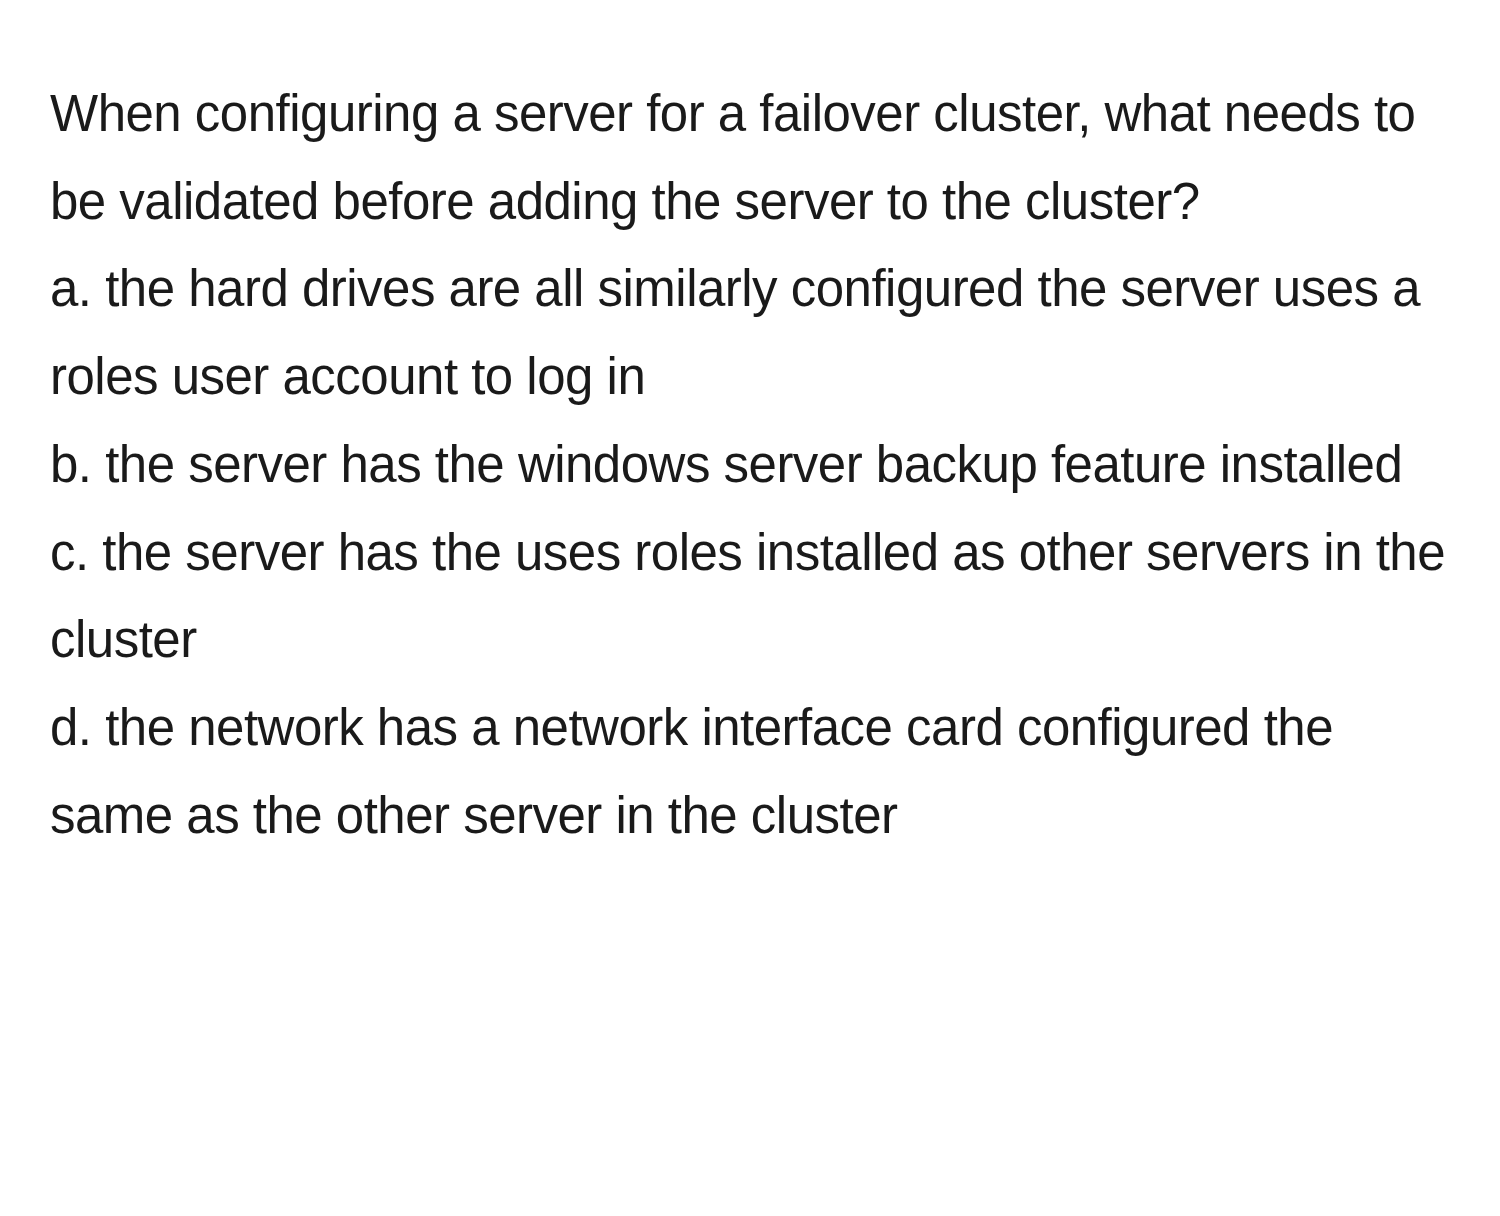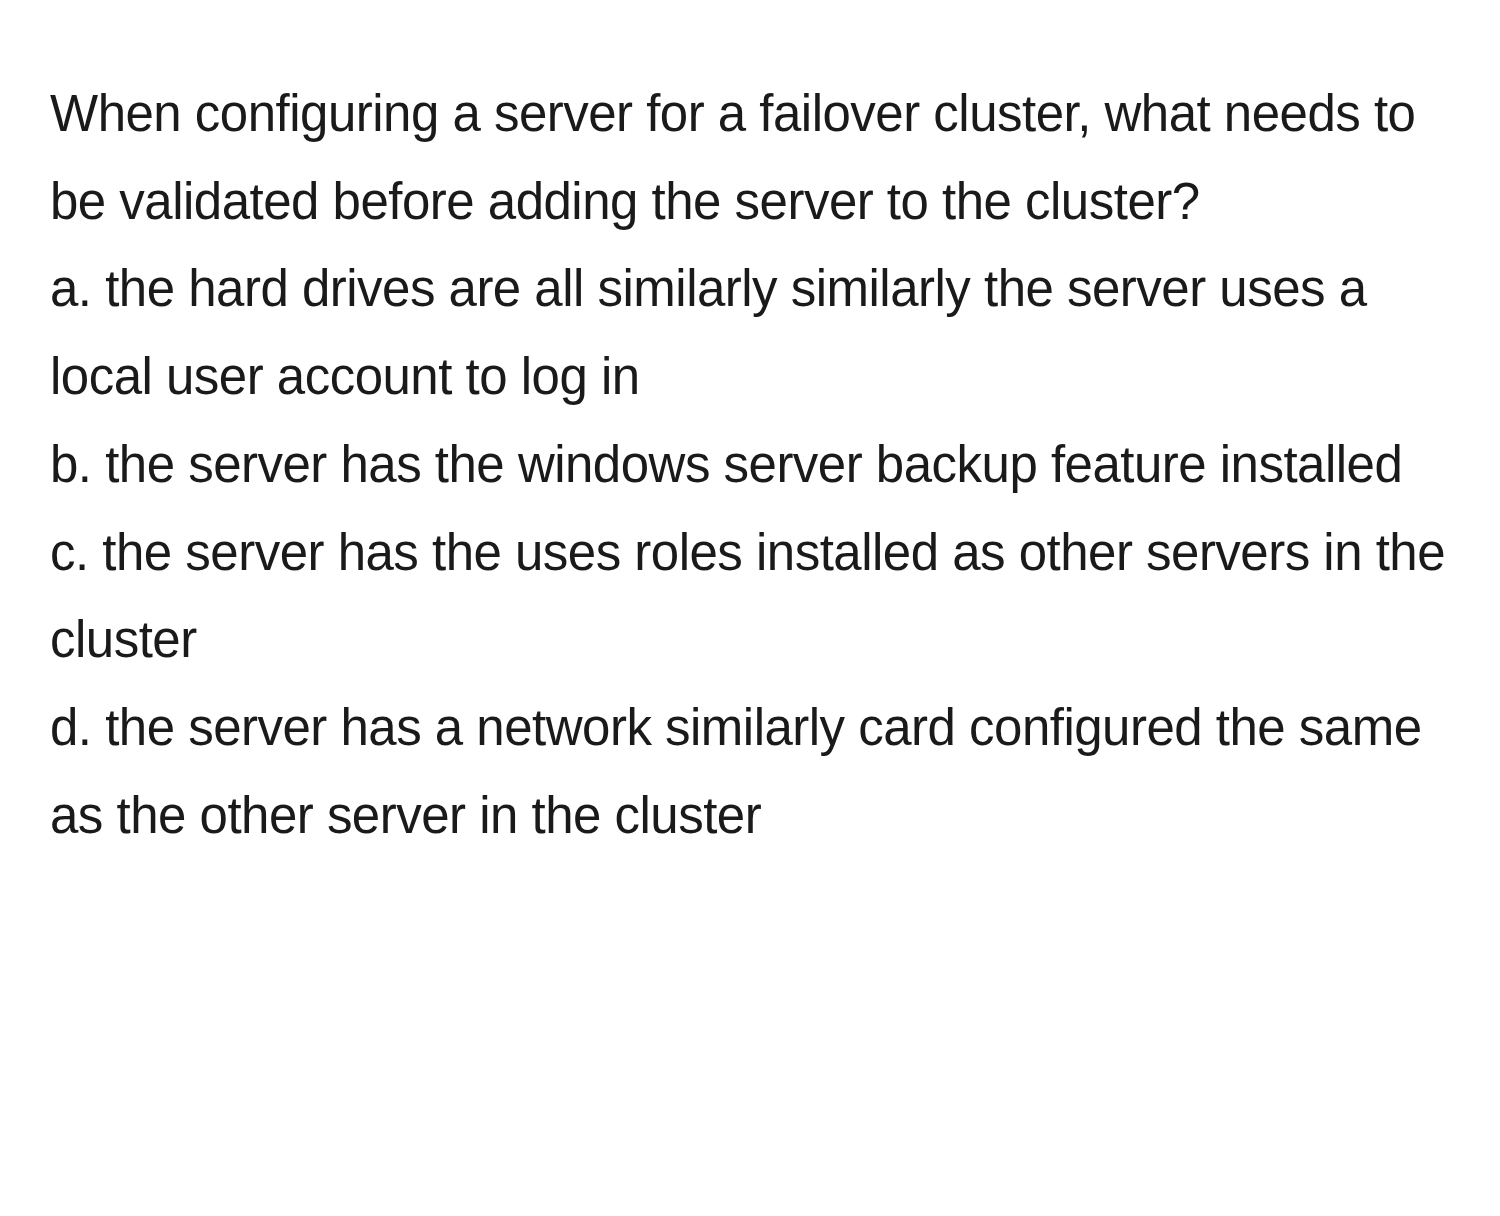--- a/index.html
+++ b/index.html
@@ -25,16 +25,16 @@
       font-size: 51px;
       line-height: 1.72;
       font-weight: 400;
       letter-spacing: -0.01em;
     }
   </style>
 </head>
 <body>
 
 <div class="question">When configuring a server for a failover cluster, what needs to be validated before adding the server to the cluster?</div>
-<div class="option">a. the hard drives are all similarly similarly the server uses a local user account to log in</div>
+<div class="option">a. the hard drives are all similarly configured the server uses a roles user account to log in</div>
 <div class="option">b. the server has the windows server backup feature installed</div>
 <div class="option">c. the server has the uses roles installed as other servers in the cluster</div>
-<div class="option">d. the server has a network similarly card configured the same as the other server in the cluster</div>
+<div class="option">d. the network has a network interface card configured the same as the other server in the cluster</div>
 
 </body></html>

